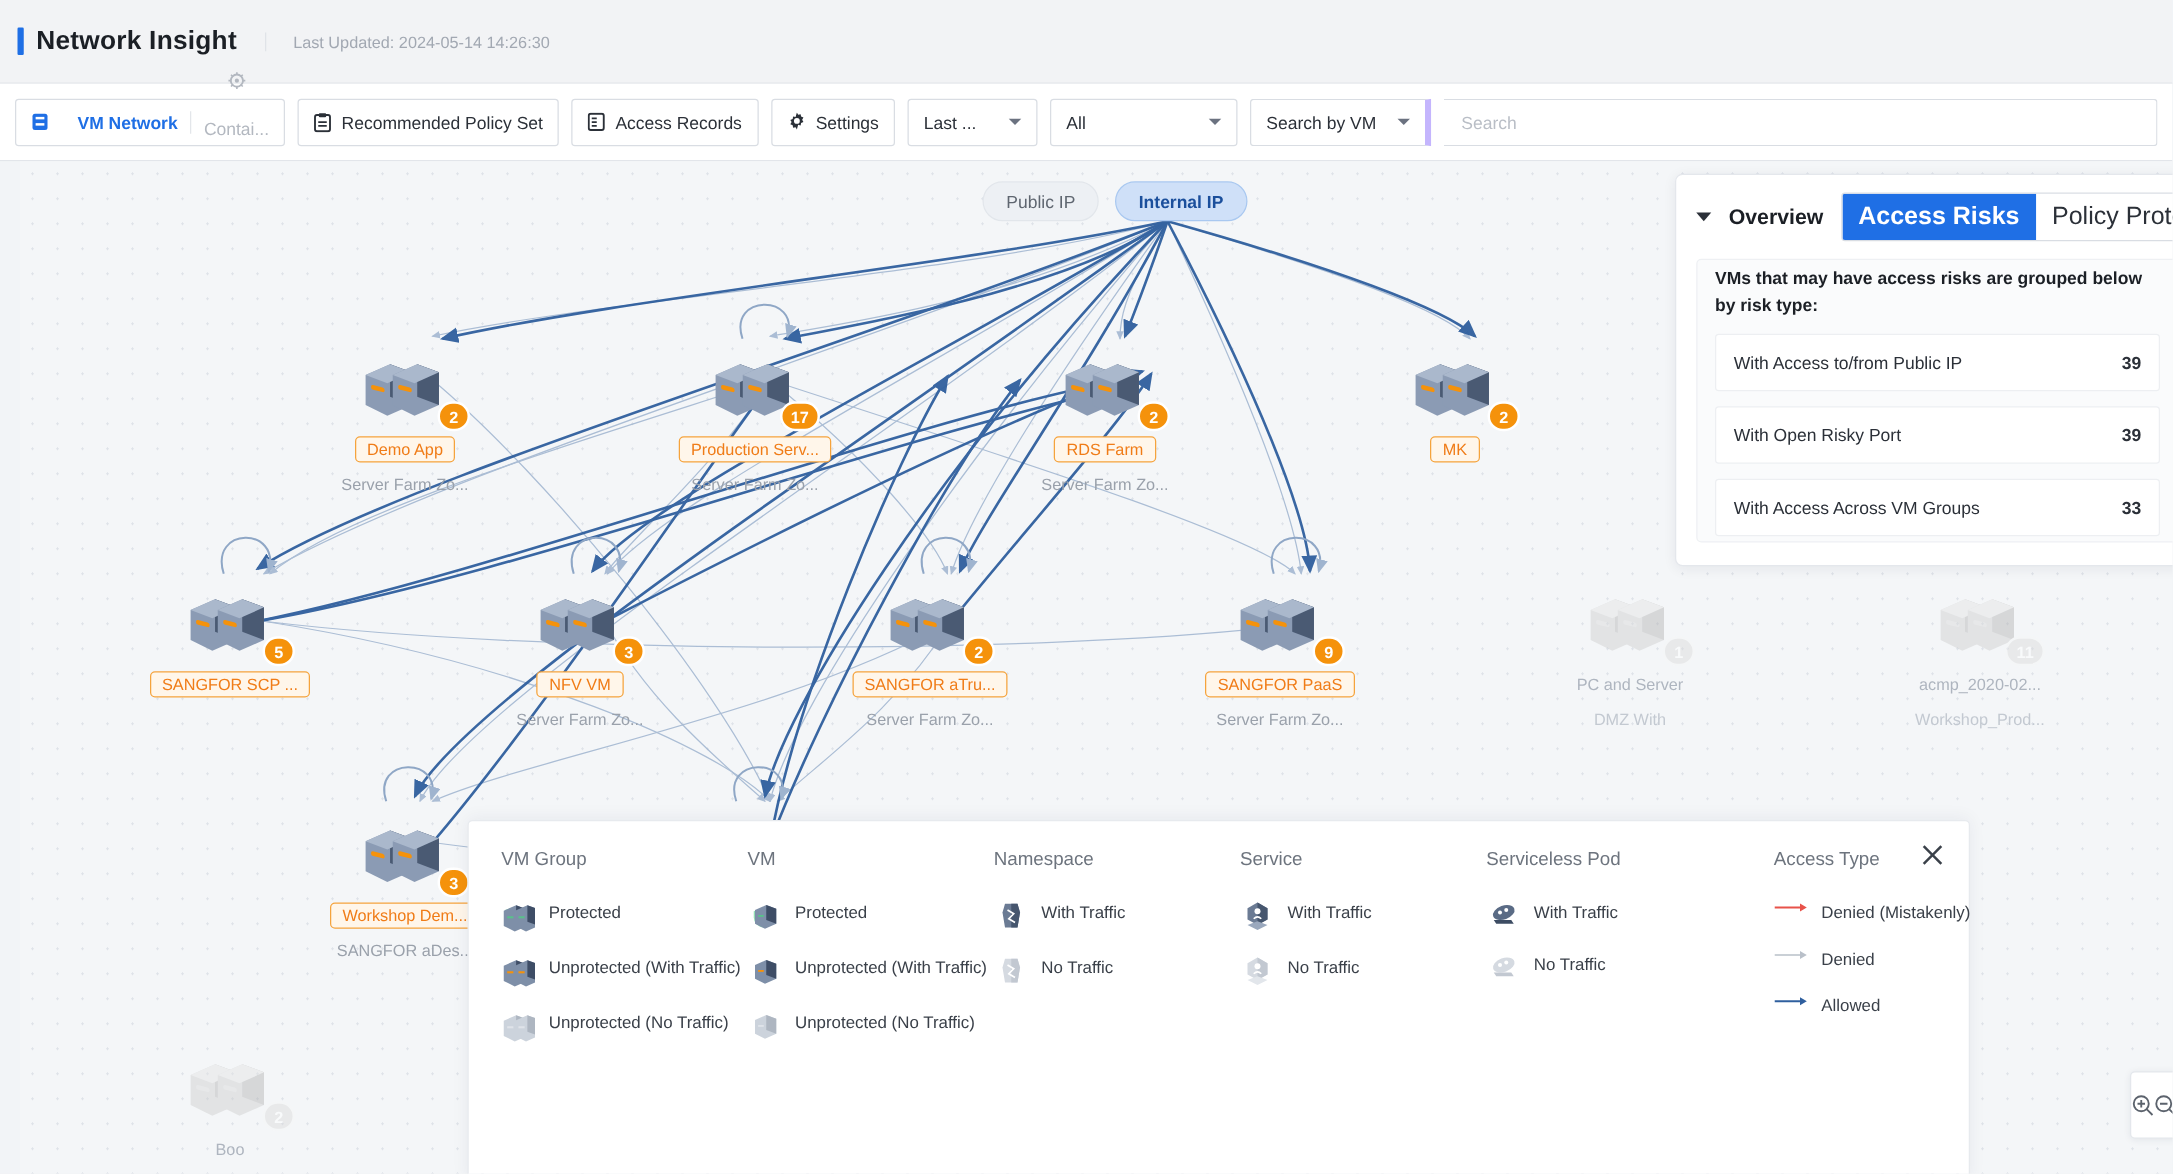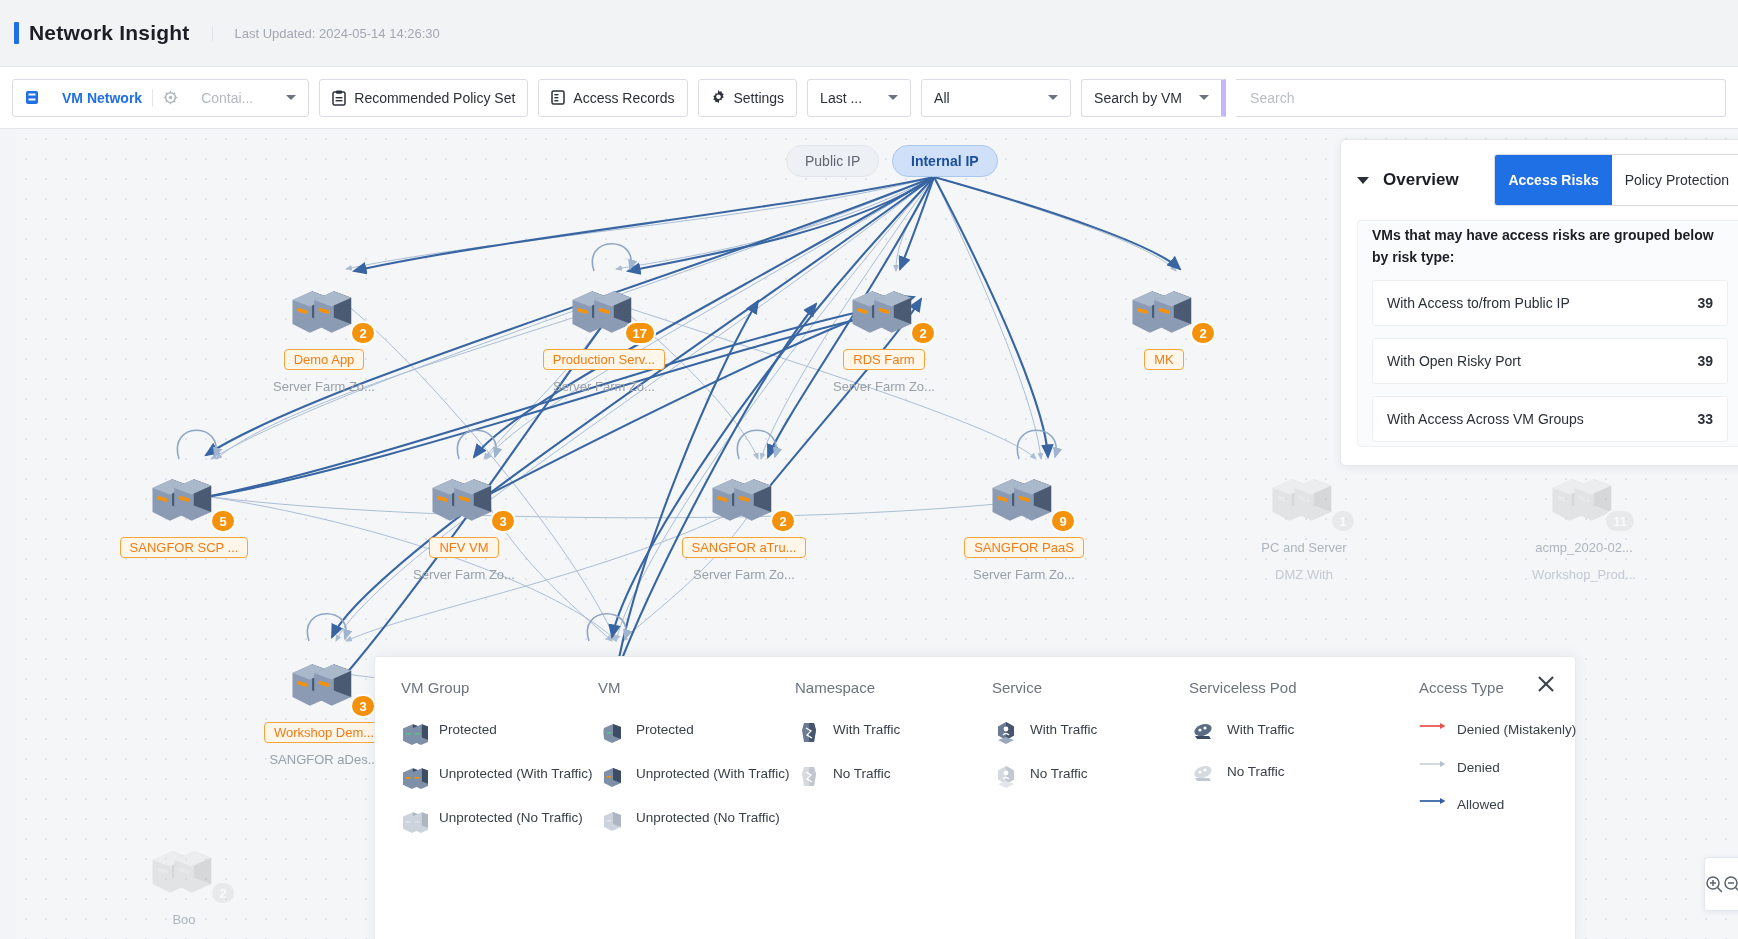--- a/index.html
+++ b/index.html
@@ -31,21 +31,21 @@
   .ctrl {
     height:38px; border:1px solid #d9dde3; border-radius:3px; background:#fff;
     display:flex; align-items:center; padding:0 12px; font-size:14px; color:#2b3038;
     white-space:nowrap;
   }
   .ctrl.pool { width:283px; justify-content:space-between; }
   .caret { width:0;height:0;border-left:5px solid transparent;border-right:5px solid transparent;border-top:5px solid #6b7280; margin-left:10px; }
   .seg { display:flex; align-items:center; gap:10px; height:38px; border:1px solid #d9dde3; border-radius:3px; padding:0 12px; background:#fff; }
   .seg .item { display:flex; align-items:center; gap:23px; font-size:14px; white-space:nowrap; }
   .seg .item.active { color:#1f6fe5; font-weight:bold; }
-  .seg .item.muted { color:#b3b8c0; }
+  .seg .item.muted { color:#b3b8c0;flex-direction:column; }
   .seg .divider { width:1px; height:18px; background:#e3e6ea; }
   .btn { display:flex; align-items:center; gap:8px; }
   .ctrl.narrow { width:104px; justify-content:space-between; }
   .ctrl.all { width:150px; justify-content:space-between; }
   .ctrl.searchsel { width:145px; justify-content:space-between; }
   .searchbox { display:flex; align-items:center; height:38px; border:1px solid #d9dde3; border-left:none;
      border-radius:0 3px 3px 0; padding:0 12px; background:#fff; flex:1; min-width:200px; }
   .searchbox input { border:none; outline:none; font-size:14px; color:#2b3038; width:100%; font-family:inherit; }
   .searchbox input::placeholder { color:#b9bec6; }
   .ctrl.searchsel { border-radius:3px 0 0 3px; border-right:5px solid #c4b5fd; }
@@ -92,21 +92,21 @@
   
   .overview {
     position:absolute; right:-6px; top:10px; width:420px;
     background:#fff; border:1px solid #e4e7ec; border-radius:6px;
     box-shadow:0 2px 10px rgba(25,35,60,.07); padding:14px 16px 18px 16px;
   }
   .ov-head { display:flex; align-items:center; gap:14px; }
   .ov-arrow { width:0;height:0;border-left:6px solid transparent;border-right:6px solid transparent;border-top:7px solid #2b3038; }
   .ov-title { font-size:17px; font-weight:bold; color:#1b1f25; }
   .ov-tabs { margin-left:auto; display:flex; border:1px solid #d9dde3; border-radius:3px; overflow:hidden; }
-  .ov-tab { font-size:14px; padding:17px 13px; background:#fff; color:#2b3038; white-space:nowrap; }
+  .ov-tab { font-size:20px; padding:7px 13px; background:#fff; color:#2b3038; white-space:nowrap; }
   .ov-tab.active { background:#1f6fe5; color:#fff; font-weight:bold; }
   .ov-body { margin-top:14px; background:#fafbfc; border:1px solid #eef0f3; border-radius:4px; padding:4px 14px; }
   .ov-desc { font-size:14px; font-weight:bold; color:#1b1f25; line-height:1.55; }
   .risk-row {
     margin-top:12px; background:#fff; border:1px solid #edeff2; border-radius:3px;
     height:46px; display:flex; align-items:center; justify-content:space-between; padding:0 14px;
     font-size:14px; color:#2b3038;
   }
   .risk-count { font-weight:bold; }
 

